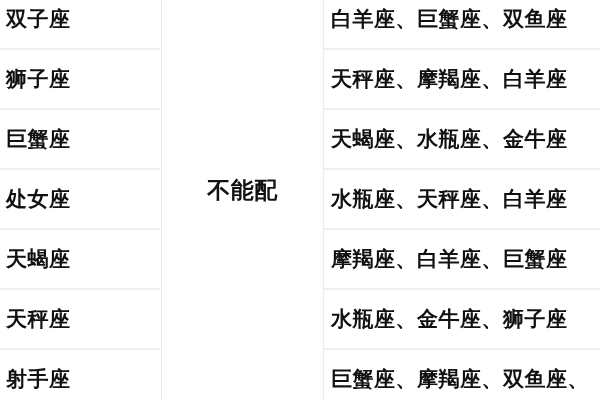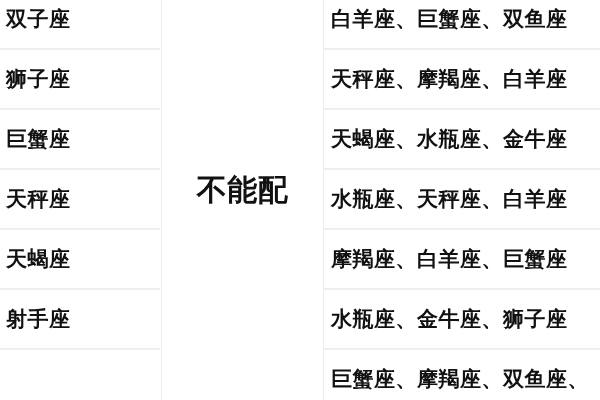--- a/index.html
+++ b/index.html
@@ -56,37 +56,38 @@
       letter-spacing: 0.5px;
       white-space: nowrap;
     }
     .col-left .cell {
       padding-left: 6px;
     }
     .col-right .cell {
       padding-left: 8px;
     }
     .mid-label {
-      font-size: 30px;
+      font-size: 23px;
       font-weight: bold;
       letter-spacing: 0.5px;
       margin-top: 0px;
     }
   </style>
 </head>
 <body>
 
 <div class="table">
 
   <div class="col-left">
     <div class="cell">双子座</div>
     <div class="cell">狮子座</div>
     <div class="cell">巨蟹座</div>
+    <div class="cell">处女座</div>
+    <div class="cell">天蝎座</div>
     <div class="cell">天秤座</div>
-    <div class="cell">天蝎座</div>
     <div class="cell">射手座</div>
   </div>
 
   <div class="col-mid">
     <span class="mid-label">不能配</span>
   </div>
 
   <div class="col-right">
     <div class="cell">白羊座、巨蟹座、双鱼座</div>
     <div class="cell">天秤座、摩羯座、白羊座</div>

